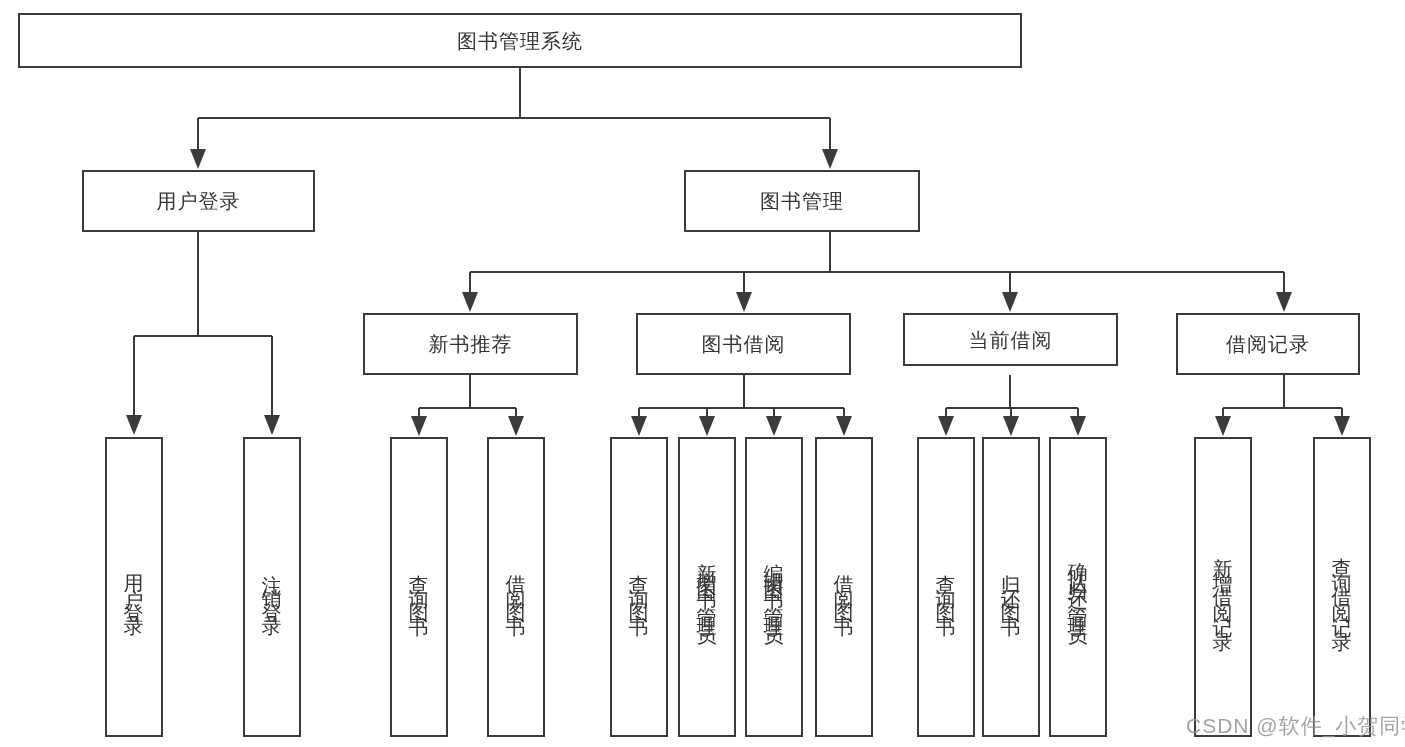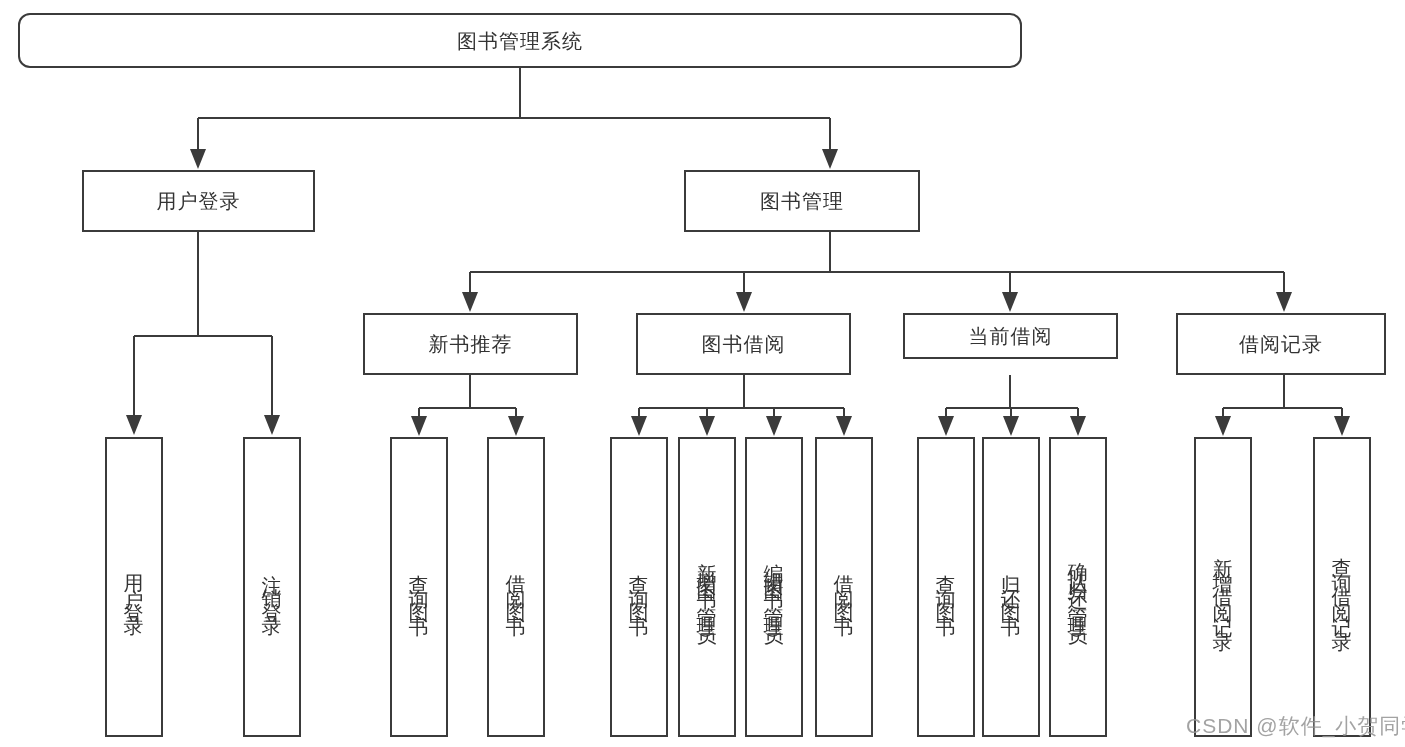--- a/index.html
+++ b/index.html
@@ -26,27 +26,27 @@
     border: 2px solid #3b3b3b;
     display: flex;
     align-items: center;
     justify-content: center;
     font-size: 20px;
     line-height: 1;
     white-space: nowrap;
     z-index: 2;
   }
   .hbox { letter-spacing: 1px; }
-  .root-box  { left: 18px;  top: 13px;  width: 1004px; height: 55px; border-radius: 12px; }
+  .root-box  { left: 18px;  top: 13px;  width: 1004px; height: 55px; }
   .n-login   { left: 82px;  top: 170px; width: 233px;  height: 62px; }
   .n-mgmt    { left: 684px; top: 170px; width: 236px;  height: 62px; }
   .n-rec     { left: 363px; top: 313px; width: 215px;  height: 62px; text-align: right; }
   .n-borrow  { left: 636px; top: 313px; width: 215px;  height: 62px; }
-  .n-current { left: 903px; top: 313px; width: 215px;  height: 46px; }
-  .n-records { left: 1176px;top: 313px; width: 210px;  height: 62px; }
+  .n-current { left: 903px; top: 313px; width: 215px;  height: 53px; }
+  .n-records { left: 1176px;top: 313px; width: 184px;  height: 62px; }
   .leaf {
     top: 437px;
     width: 58px;
     height: 300px;
     writing-mode: vertical-rl;
     text-orientation: mixed;
     letter-spacing: 14px;
     font-size: 20px;
   }
   .leaf.med  { letter-spacing: 15px; }

